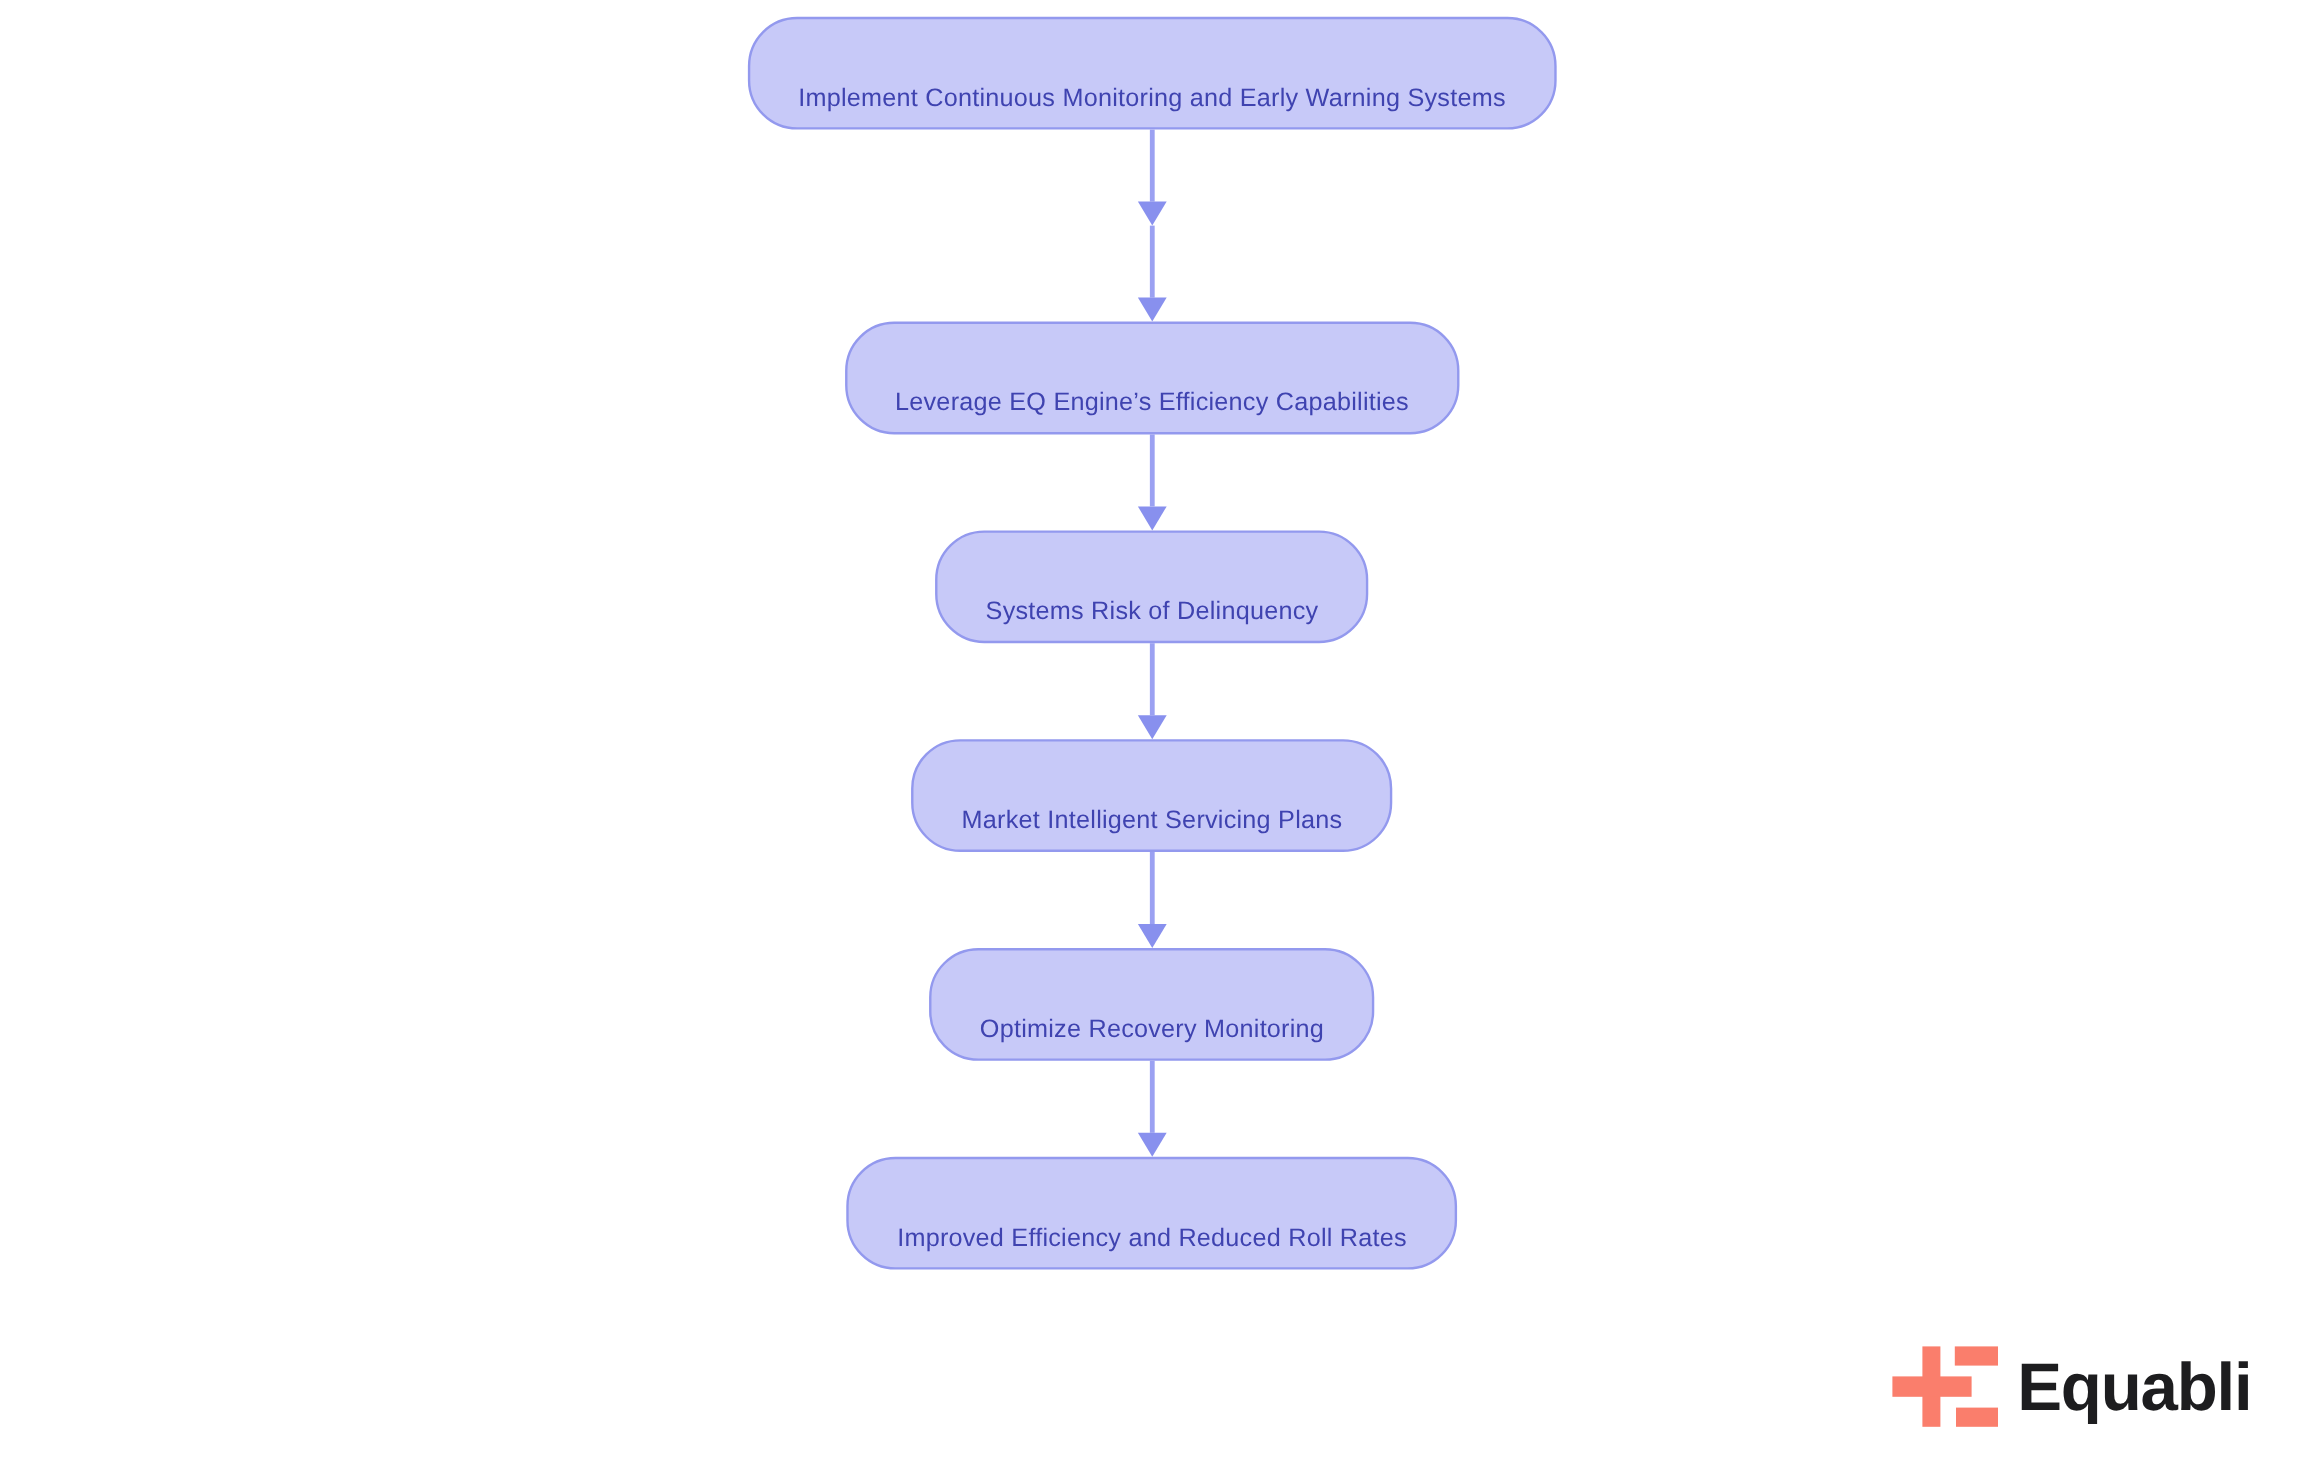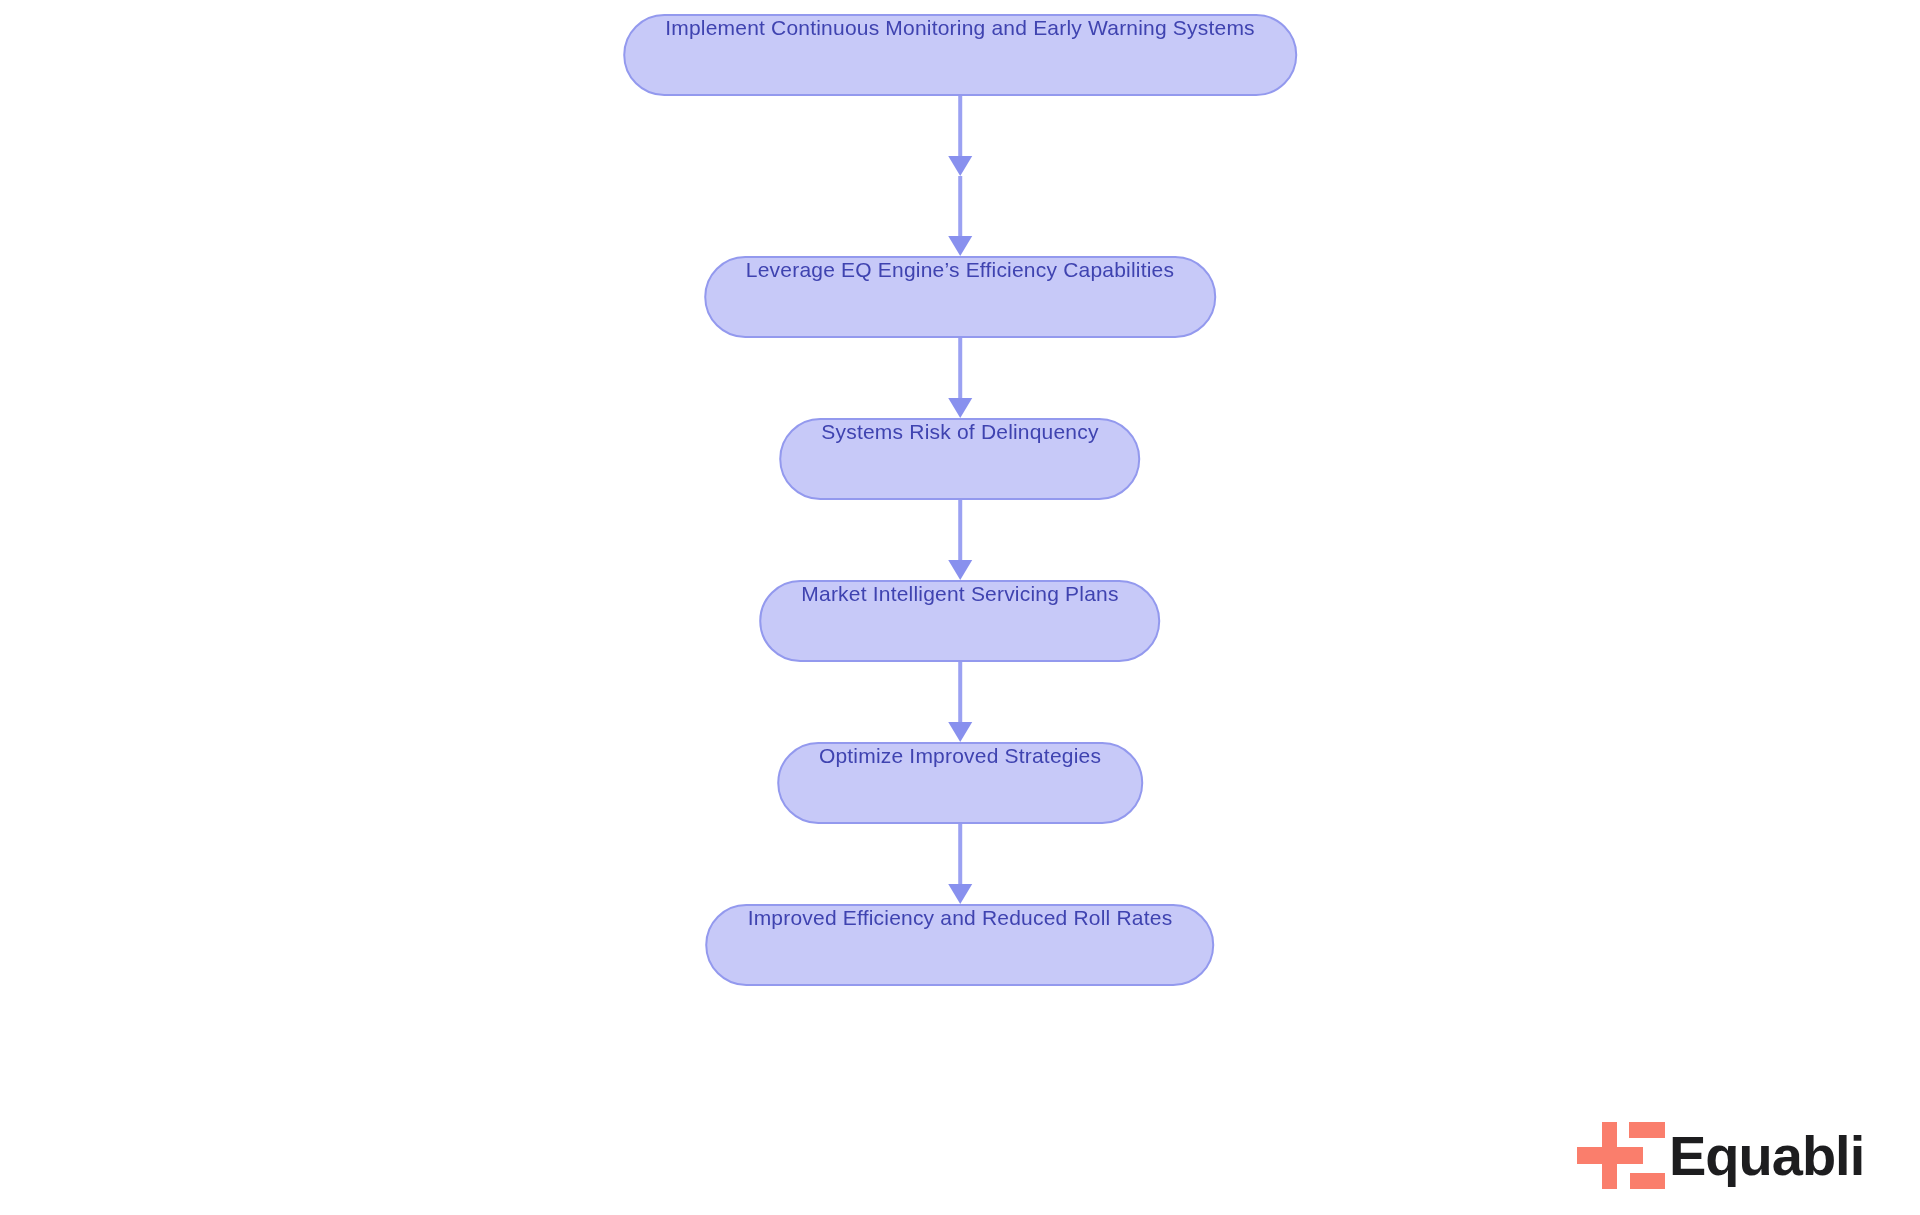--- a/index.html
+++ b/index.html
@@ -17,30 +17,30 @@
   .flow {
     position: absolute;
     top: 14px;
     left: 50%;
     transform: translateX(-50%);
     display: flex;
     flex-direction: column;
     align-items: center;
   }
   .node {
-    height: 82px;
+    height: 94px;
     box-sizing: border-box;
     border: 2px solid var(--node-border);
     background: var(--node-fill);
     color: var(--node-text);
     border-radius: 41px;
     display: flex;
-    align-items: flex-start;
+    align-items: flex-end;
     justify-content: center;
-    padding: 0 40px;
+    padding: 12px 40px;
     font-size: 21px;
     letter-spacing: 0.2px;
     white-space: nowrap;
   }
   .arrow {
     height: 80px;
     display: flex;
     flex-direction: column;
     align-items: center;
   }
@@ -56,21 +56,21 @@
     border-right: 12px solid transparent;
     border-top: 20px solid var(--arrow-head);
   }
   .logo {
     position: absolute;
     left: 1577px;
     top: 1122px;
     height: 67px;
     display: flex;
     align-items: center;
-    gap: 4px;
+    gap: 16px;
   }
   .logo-icon {
     position: relative;
     width: 88px;
     height: 67px;
     flex: 0 0 auto;
   }
   .logo-icon .bar {
     position: absolute;
     background: var(--logo-icon);
@@ -129,21 +129,21 @@
   <div class="node">
     <span>Market Intelligent Servicing Plans</span>
   </div>
 
   <div class="arrow">
     <div class="arrow-line"></div>
     <div class="arrow-head"></div>
   </div>
 
   <div class="node">
-    <span>Optimize Improved Strategies</span>
+    <span>Optimize Recovery Monitoring</span>
   </div>
 
   <div class="arrow">
     <div class="arrow-line"></div>
     <div class="arrow-head"></div>
   </div>
 
   <div class="node">
     <span>Improved Efficiency and Reduced Roll Rates</span>
   </div>

